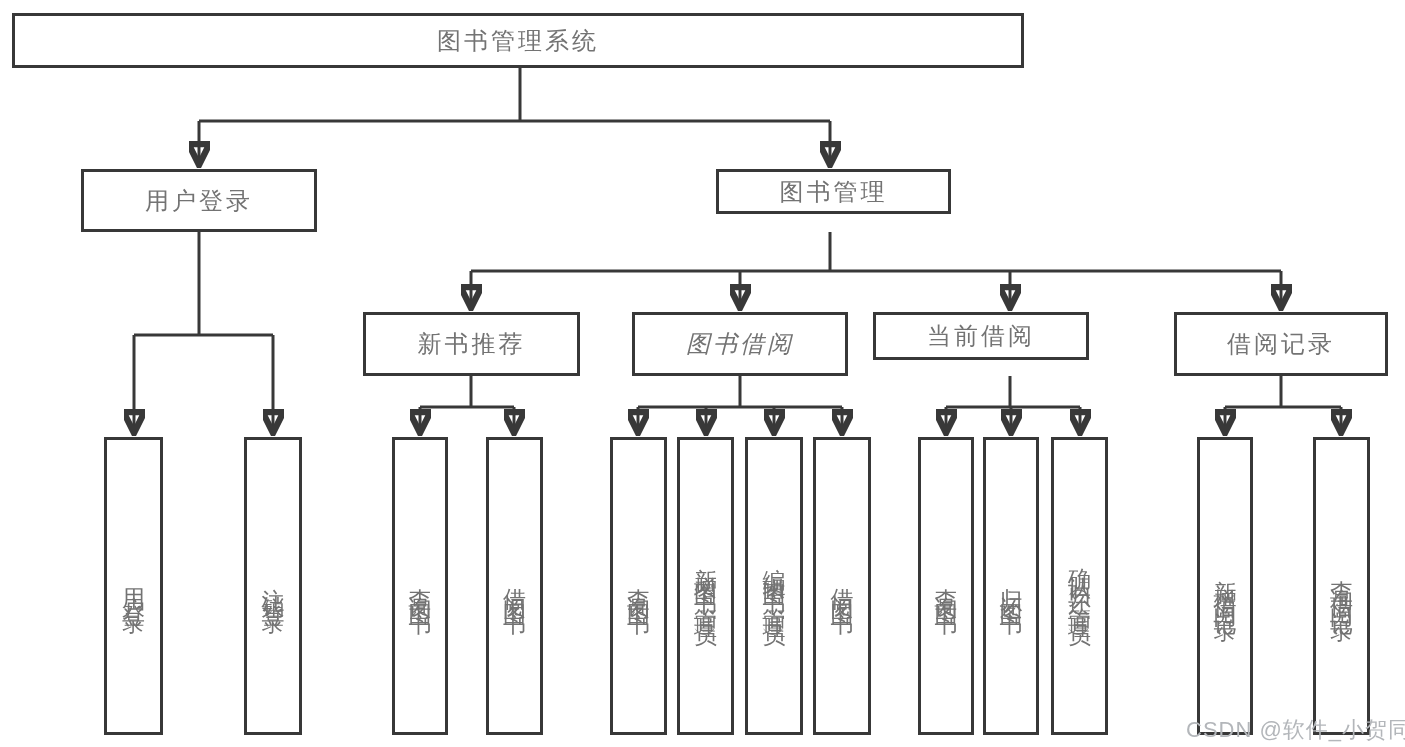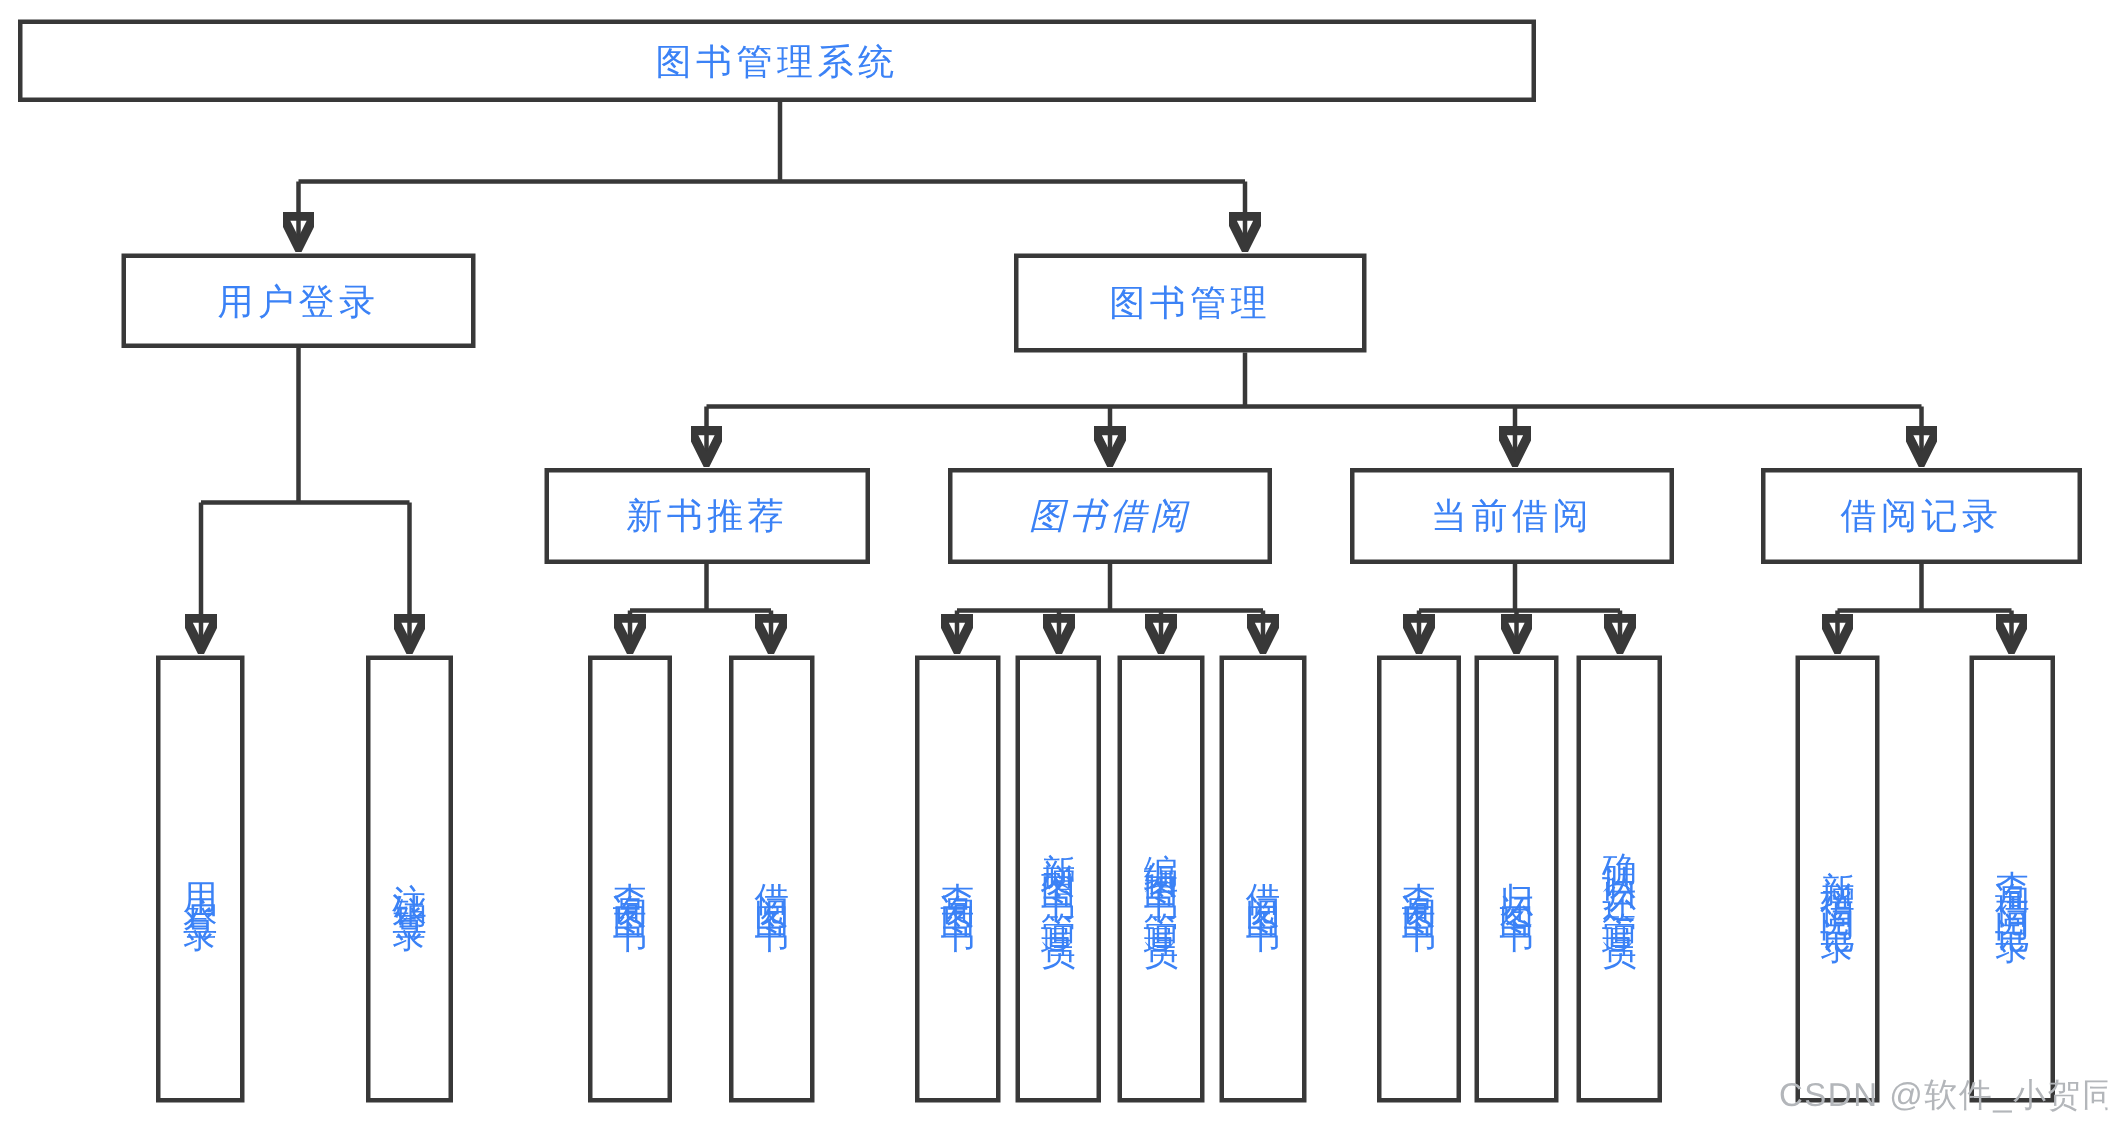--- a/index.html
+++ b/index.html
@@ -21,21 +21,21 @@
     height: 747px;
   }
   .node {
     position: absolute;
     box-sizing: border-box;
     border: 3px solid #383838;
     background: #ffffff;
     display: flex;
     align-items: center;
     justify-content: center;
-    color: #3b82f6;
+    color: #737373;
     text-align: center;
   }
   .h-node {
     font-size: 24px;
     letter-spacing: 3px;
     white-space: nowrap;
   }
   .v-node {
     writing-mode: vertical-rl;
     text-orientation: mixed;
@@ -110,25 +110,25 @@
     <path class="arrow" d="M1080 407 V433"></path>
 
     <path d="M1281 376 V407 M1225 407 H1341"></path>
     <path class="arrow" d="M1225 407 V433"></path>
     <path class="arrow" d="M1341 407 V433"></path>
   </svg>
 
   <div class="node h-node" style="left:12px; top:13px; width:1012px; height:55px;">图书管理系统</div>
 
   <div class="node h-node" style="left:81px; top:169px; width:236px; height:63px;">用户登录</div>
-  <div class="node h-node" style="left:676px; top:169px; width:235px; height:66px;">图书管理</div>
+  <div class="node h-node" style="left:716px; top:169px; width:235px; height:45px;">图书管理</div>
 
   <div class="node h-node" style="left:363px; top:312px; width:217px; height:64px;">新书推荐</div>
   <div class="node h-node" style="left:632px; top:312px; width:216px; height:64px;font-style:italic;">图书借阅</div>
-  <div class="node h-node" style="left:900px; top:312px; width:216px; height:64px;">当前借阅</div>
+  <div class="node h-node" style="left:873px; top:312px; width:216px; height:48px;">当前借阅</div>
   <div class="node h-node" style="left:1174px; top:312px; width:214px; height:64px;">借阅记录</div>
 
   <div class="node v-node" style="left:104px; top:437px; width:59px; height:298px;">用户登录</div>
   <div class="node v-node" style="left:244px; top:437px; width:58px; height:298px;">注销登录</div>
 
   <div class="node v-node" style="left:392px; top:437px; width:56px; height:298px;">查询图书</div>
   <div class="node v-node" style="left:486px; top:437px; width:57px; height:298px;">借阅图书</div>
 
   <div class="node v-node" style="left:610px; top:437px; width:57px; height:298px;">查询图书</div>
   <div class="node v-node" style="left:677px; top:437px; width:57px; height:298px;">新增图书（管理员）</div>

